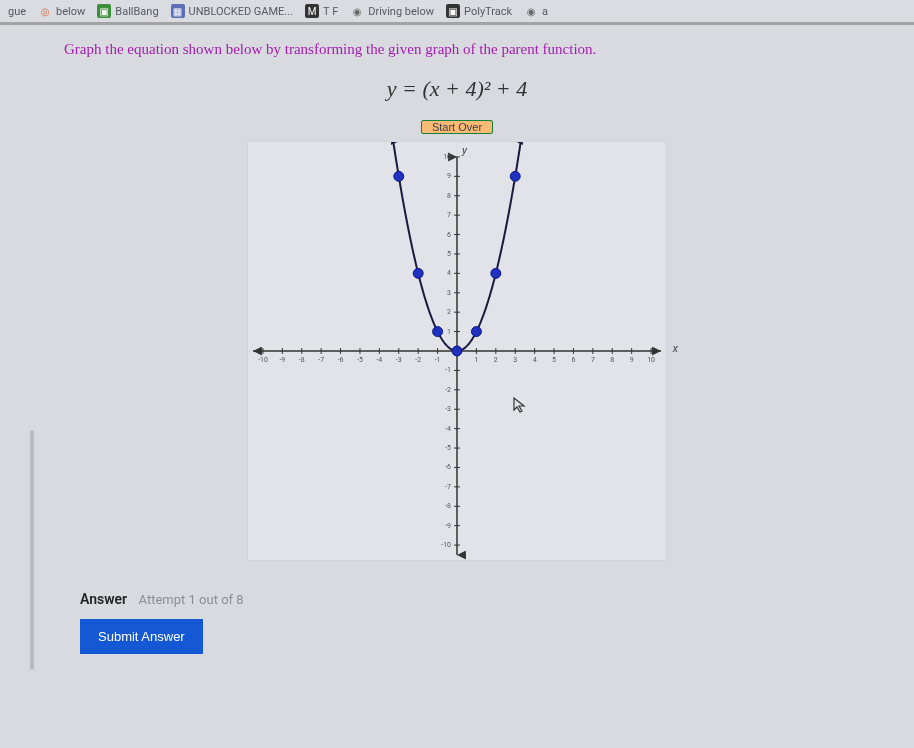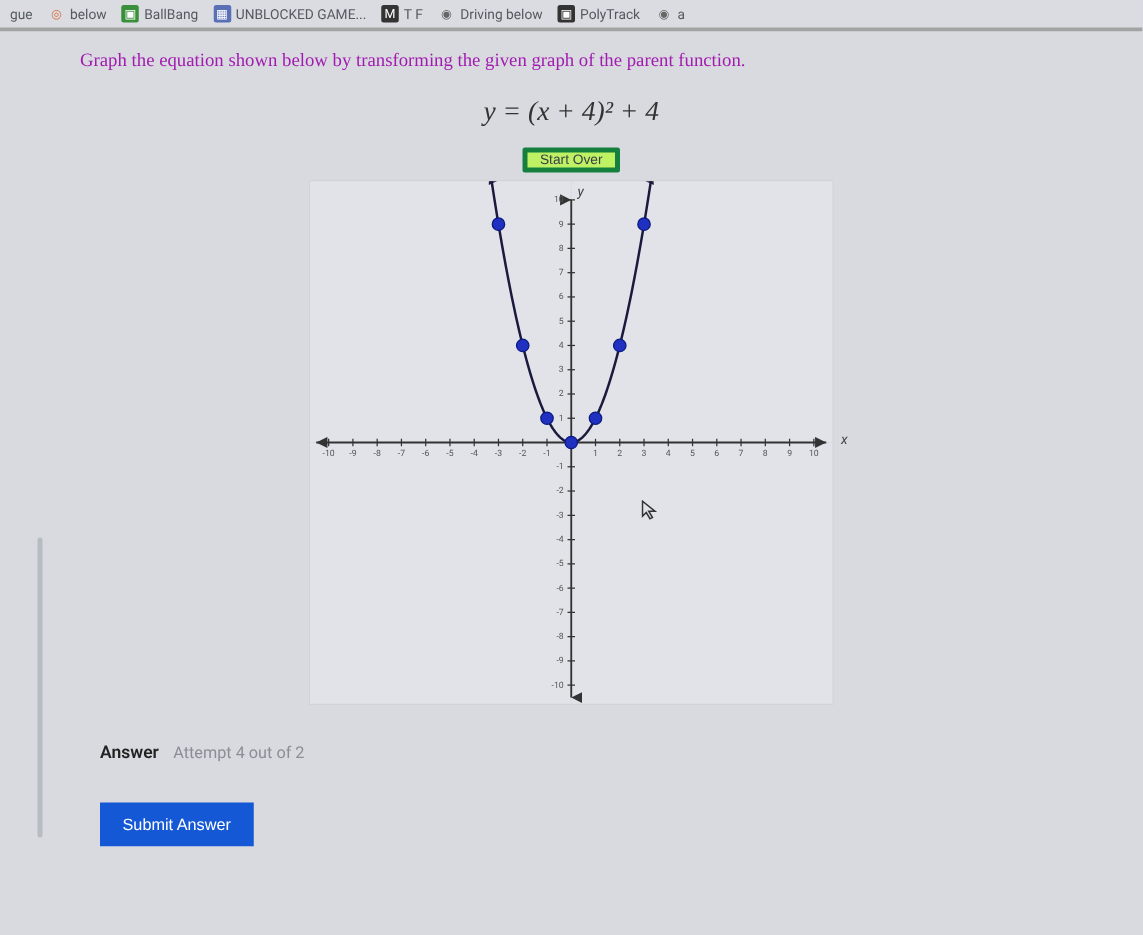--- a/index.html
+++ b/index.html
@@ -50,22 +50,22 @@
       color: #333;
       padding: 10px 17px 14px;
       font-style: italic;
     }
     .start-over-wrap {
       text-align: center;
       margin-bottom: 6px;
     }
     .start-over {
       display: inline-block;
-      border: 4px solid #15803d;
-      background: #bef264;
+      border: 1px solid #15803d;
+      background: #fdba74;
       font-size: 11px;
       padding: 0 10px;
       color: #3a3f46;
       cursor: pointer;
       border-radius: 2px;
     }
     .graph-box {
       width: 420px;
       height: 420px;
       margin: 0 auto;
@@ -81,21 +81,21 @@
       color: #444;
     }
     .answer-row {
       padding: 30px 80px 12px;
       font-size: 14px;
       color: #333;
     }
     .answer-row b { font-weight: 600; color: #222; margin-right: 8px;}
     .attempt { color: #8a8e95; font-size: 13px; }
     .submit-btn {
-      margin: 20px 80px;
+      margin: 0 80px;
       background: #1558d6;
       color: #fff;
       border: none;
       padding: 10px 18px;
       font-size: 13px;
       cursor: pointer;
     }
     .side-scroll {
       position: absolute;
       left: 30px;
@@ -304,19 +304,19 @@
     <svg width="14" height="16">
         <path d="M1,1 L1,13 L4,10 L7,15 L9,14 L6,9 L11,9 Z" fill="none" stroke="#333" stroke-width="1.2"></path>
       </svg>
   </div>
 </div>
 
 <div class="side-scroll"></div>
 
 <div class="answer-row">
   <b>Answer</b>
-  <span class="attempt">Attempt 4 out of 2</span>
+  <span class="attempt">Attempt 1 out of 8</span>
 </div>
 
 <button class="submit-btn">Submit Answer</button>
 
 
 
 
 </body></html>

